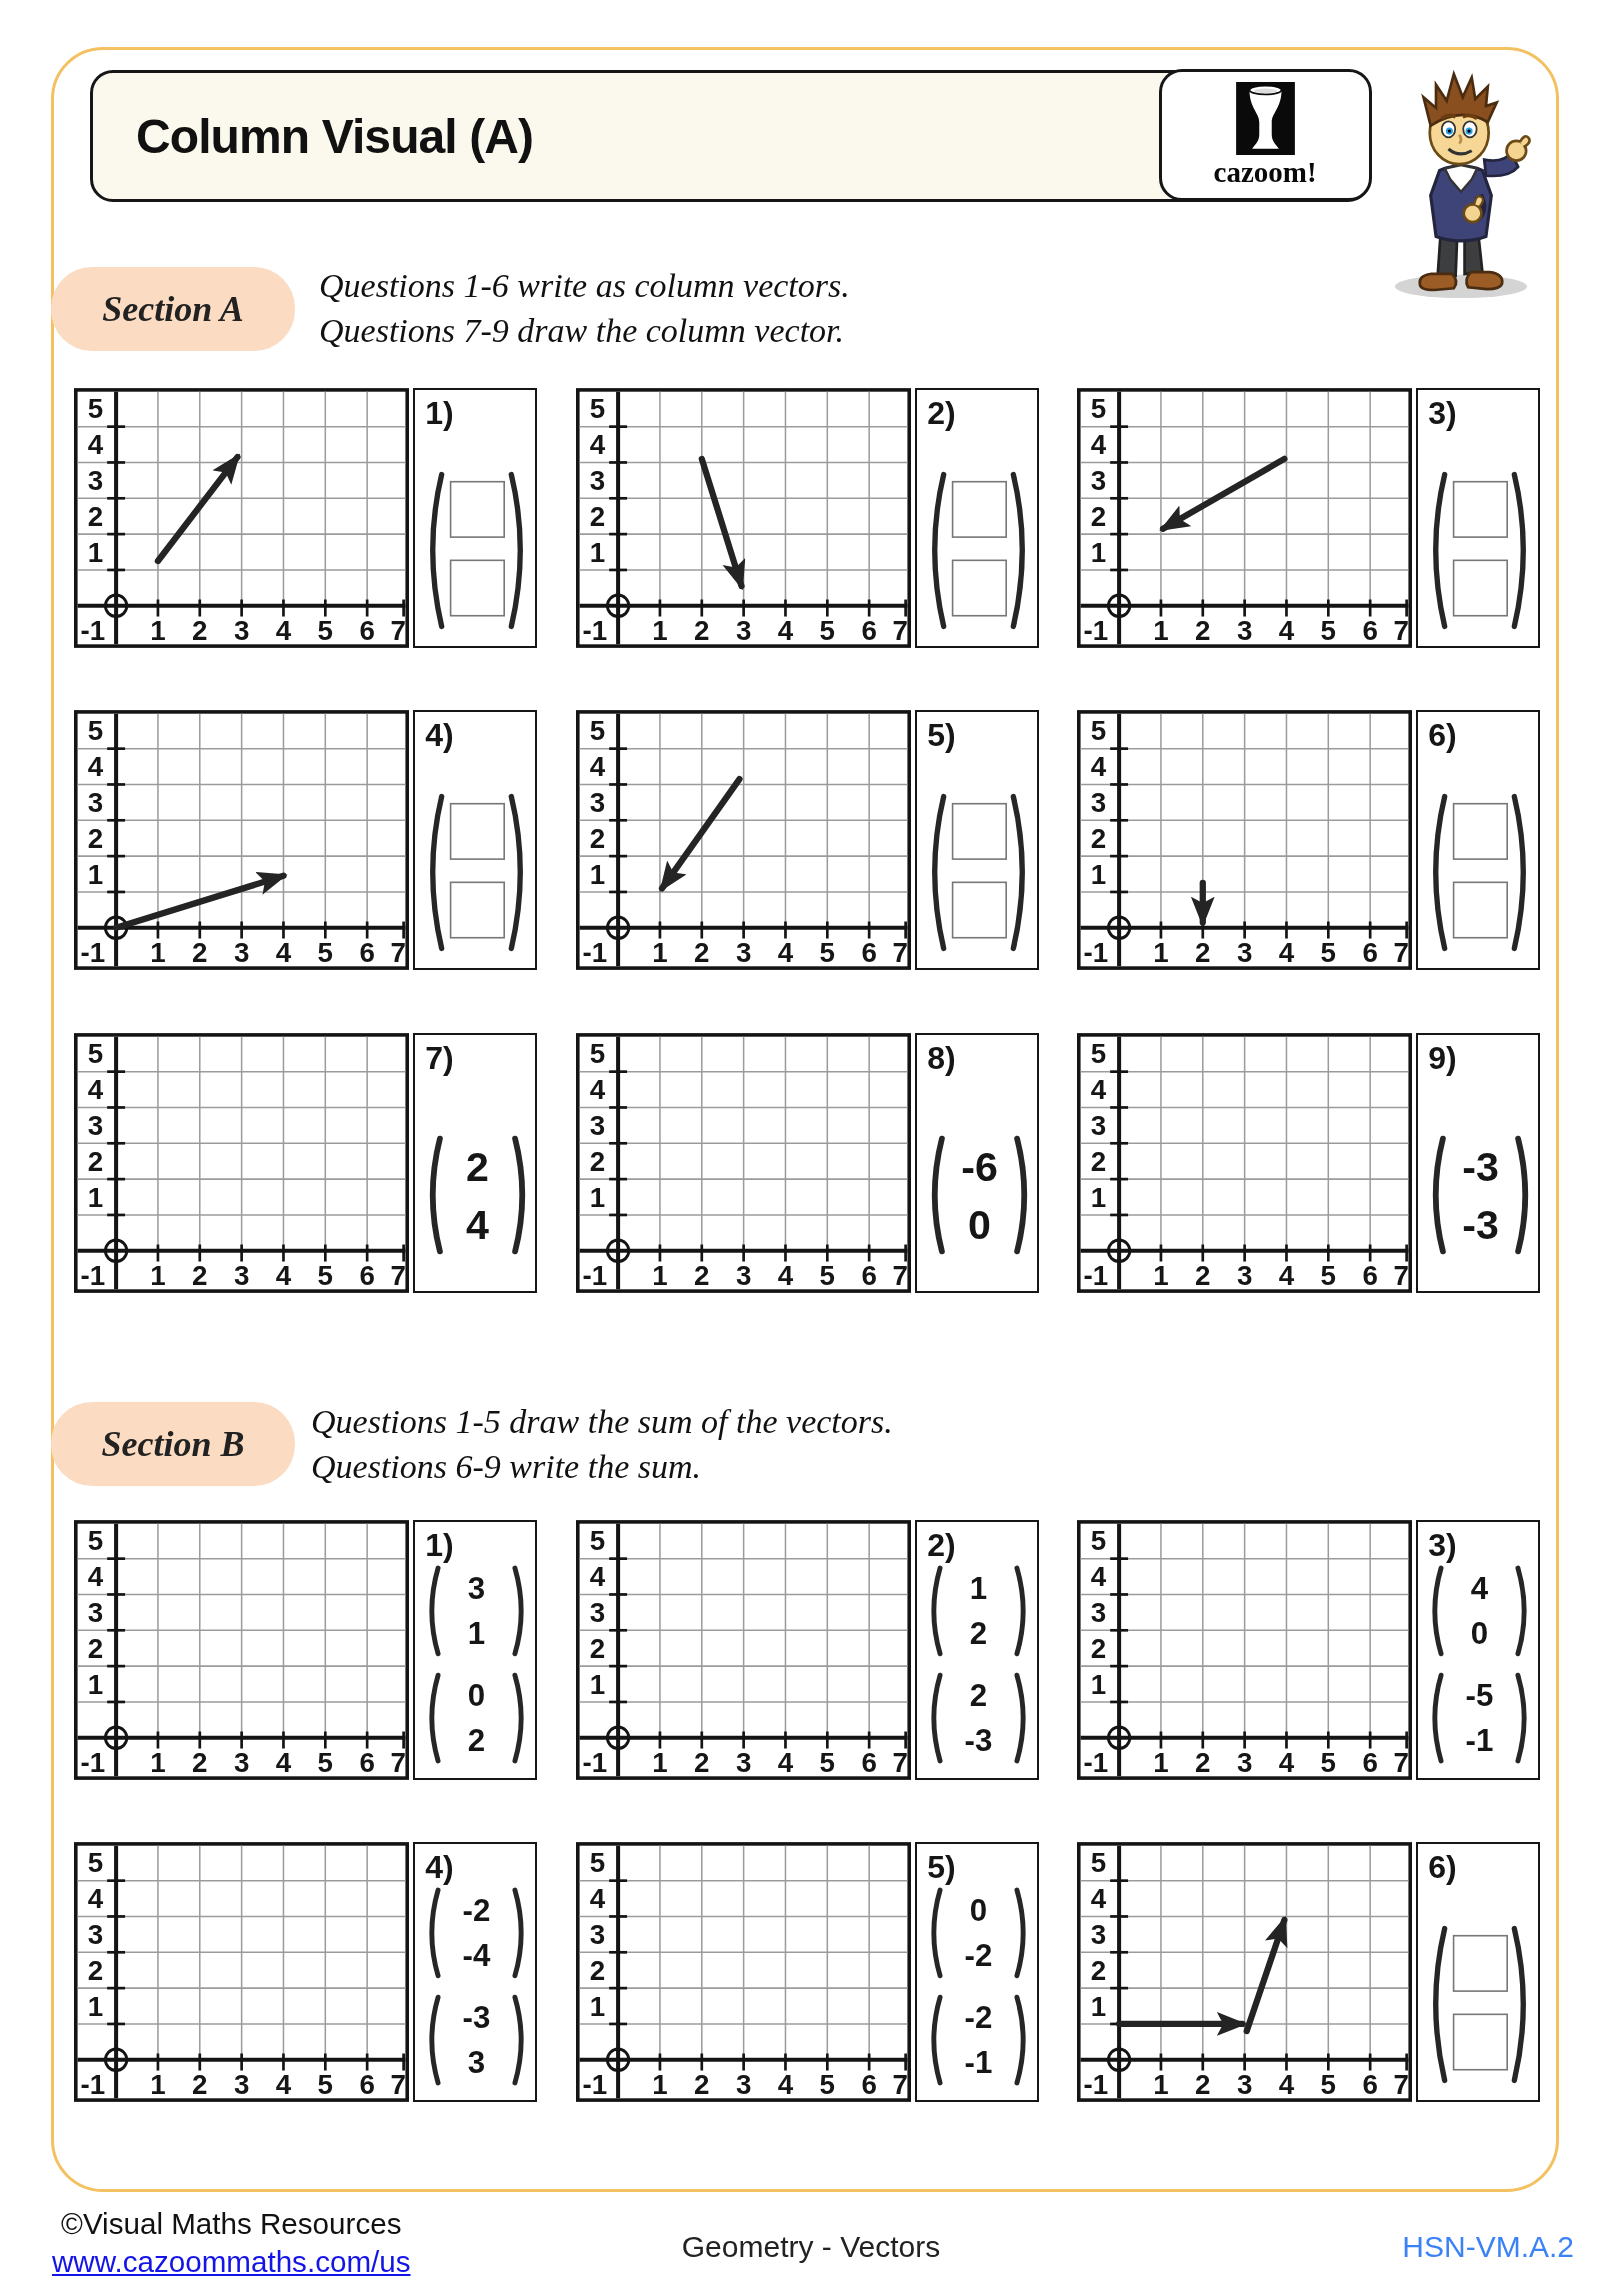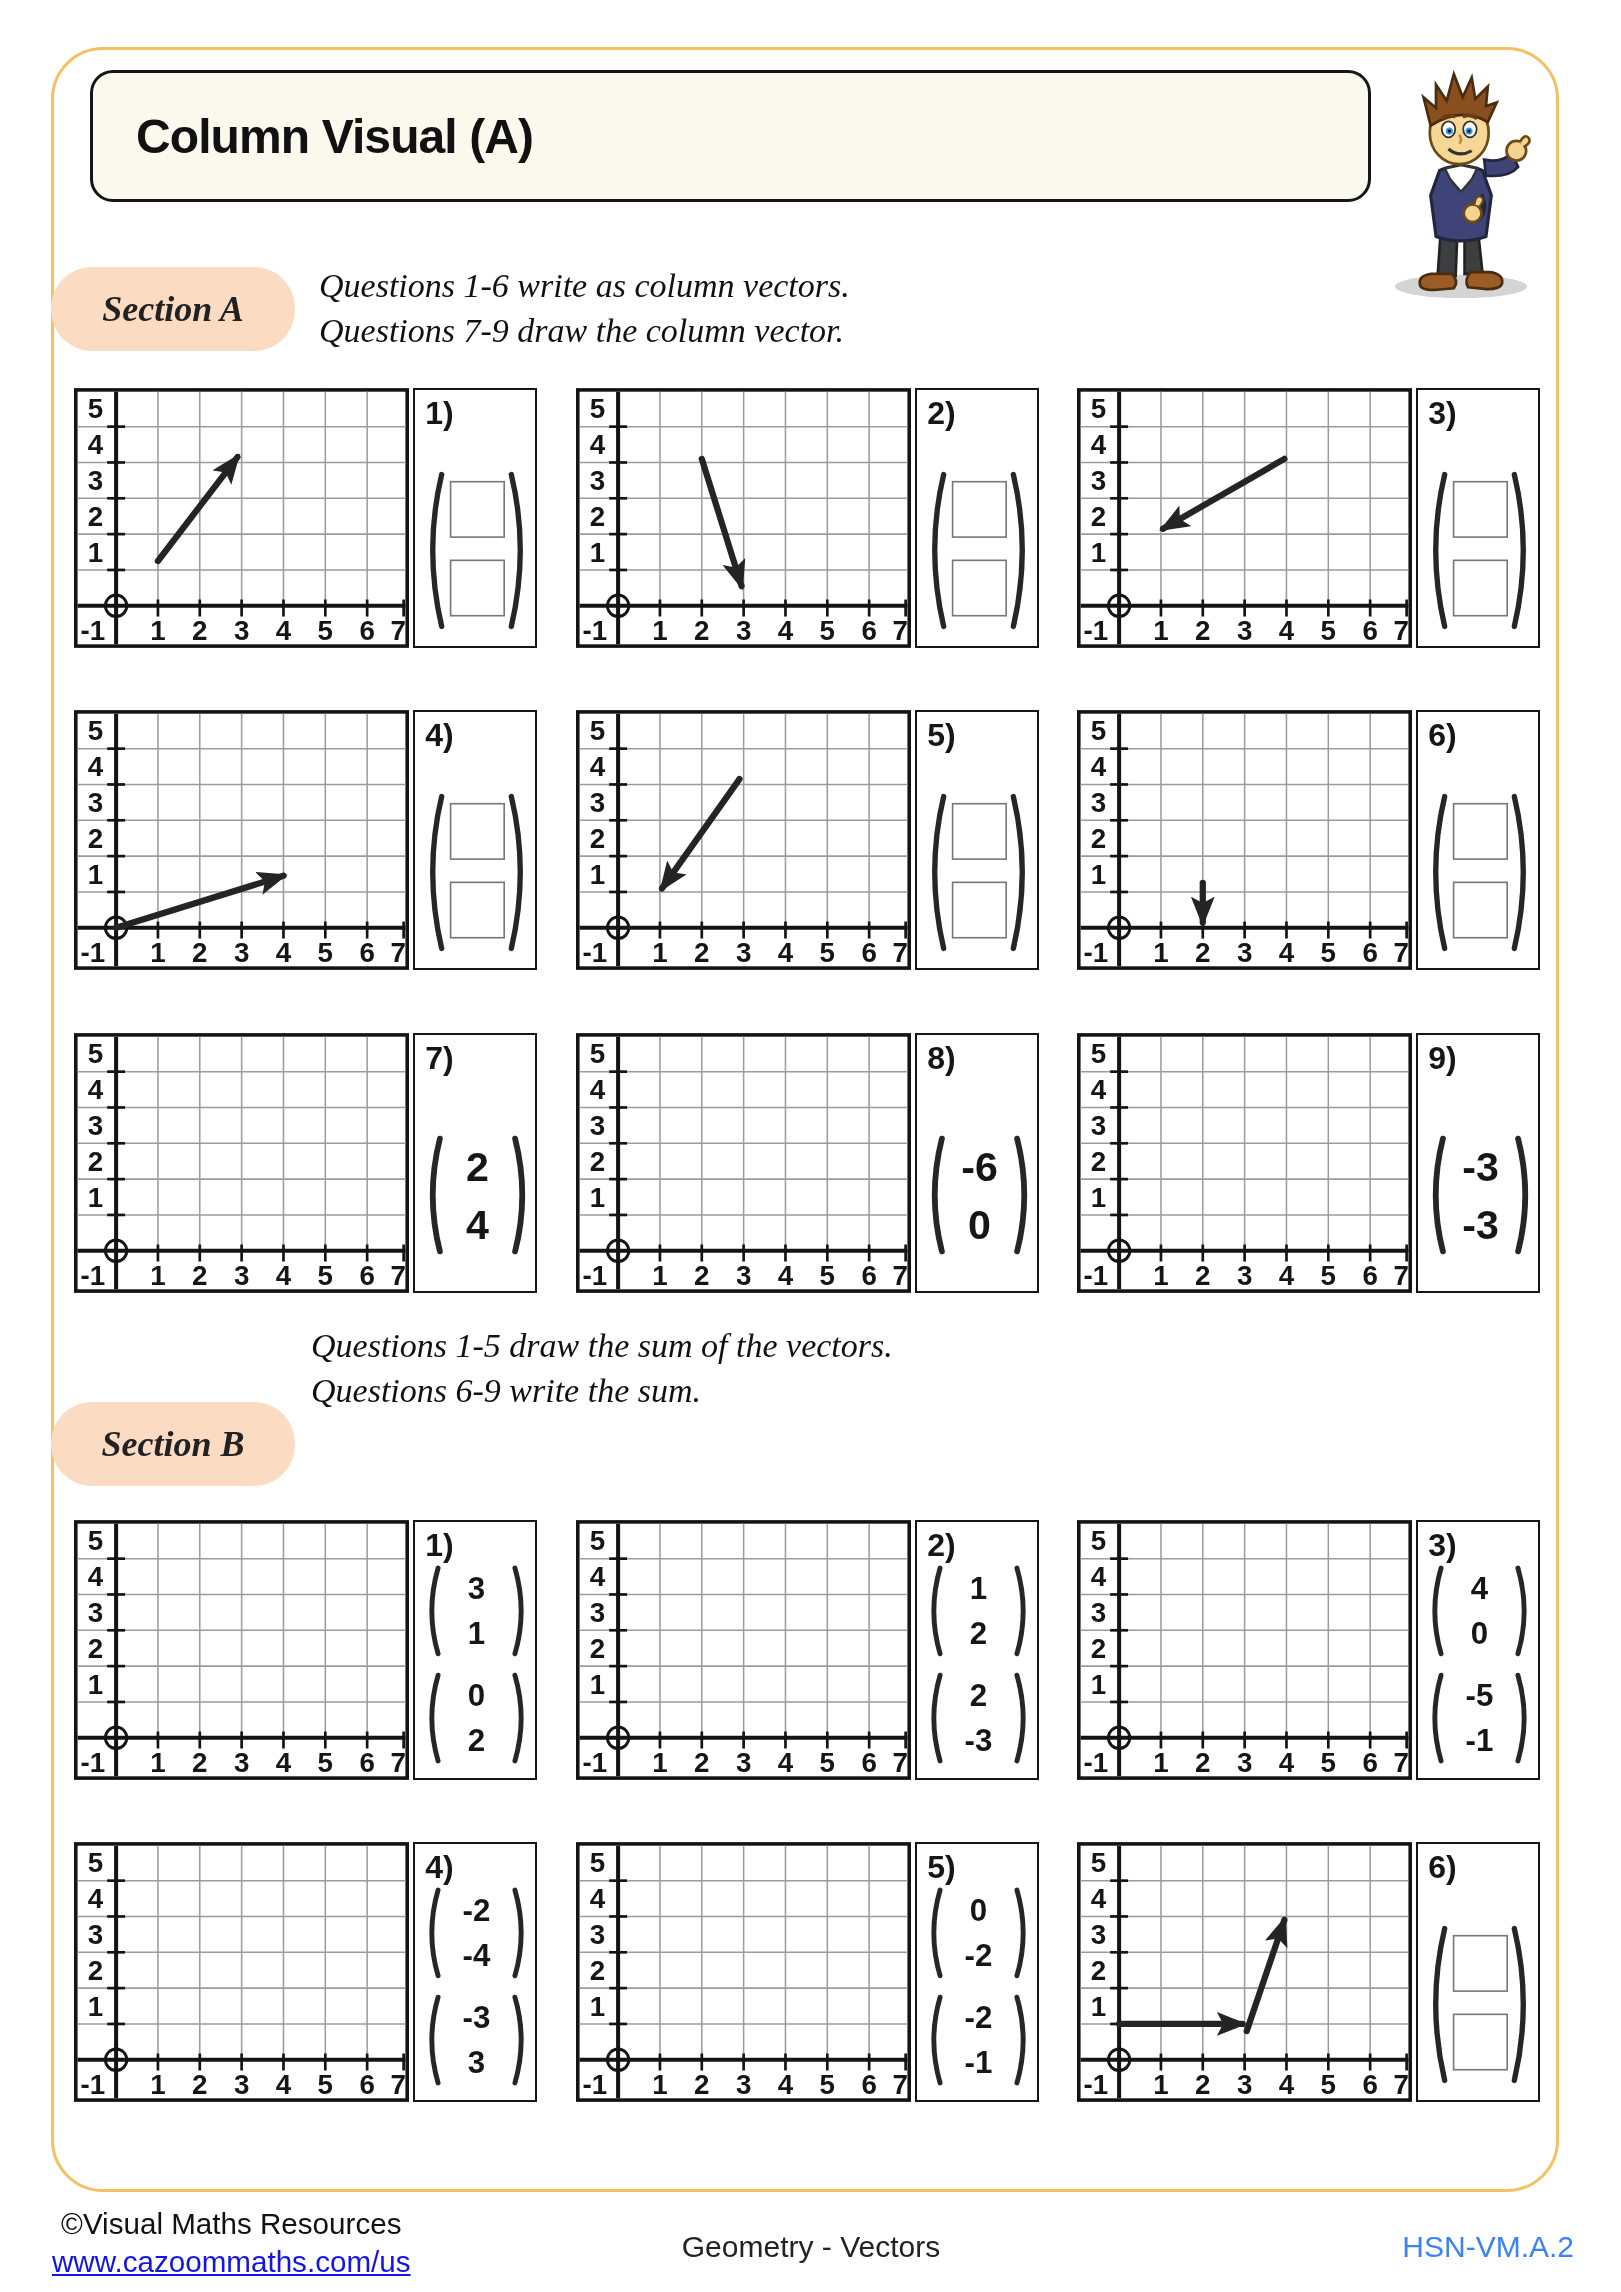--- a/index.html
+++ b/index.html
@@ -32,21 +32,21 @@
   .pill{
     position:absolute;left:51px;width:244px;height:84px;background:var(--pill);border-radius:41px;
     display:flex;align-items:center;justify-content:center;
     font-family:"Liberation Serif",serif;font-style:italic;font-weight:700;font-size:36px;color:#222;
   }
   #pill-a{top:267px;} #pill-b{top:1402px;}
   .instr{
     position:absolute;left:311px;font-family:"Liberation Serif",serif;font-style:italic;
     font-size:34px;line-height:45px;color:#111;
   }
-  #instr-a{top:263px;margin-left:8px;} #instr-b{top:1323px;}
+  #instr-a{top:263px;margin-left:8px;} #instr-b{top:1399px;}
   .panel{position:absolute;display:flex;gap:3.6px;}
   .gridsvg{display:block;}
   .answer{
     width:124px;height:260px;box-sizing:border-box;border:2.7px solid #161616;background:#fff;position:relative;
   }
   .qnum{position:absolute;left:10.7px;top:5.4px;font-size:32px;font-weight:700;color:#161616;}
   .bracket{position:absolute;left:7.2px;}
   .br-empty{top:79px;} .br-vec{top:100px;} .br-two{top:43px;}
   svg text{font-family:"Liberation Sans",sans-serif;font-weight:700;fill:#161616;}
   .foot-left{position:absolute;left:52px;top:2205px;font-size:29.6px;color:#111;line-height:38px;text-align:center;}
@@ -54,20 +54,29 @@
   .foot-center{position:absolute;left:0;width:1622px;top:2230px;text-align:center;font-size:30px;color:#222;}
   .foot-right{position:absolute;right:48px;top:2230px;font-size:30px;color:#3b82f6;}
 </style>
 </head>
 <body>
 
 <div class="accent-border"></div>
 
 <div class="header-box">
   <div class="page-title">Column Visual (A)</div>
+  <div class="logo-box">
+    <svg width="59" height="73" viewBox="0 0 66 82">
+      <rect x="0" y="0" width="66" height="82" fill="#0a0a0a"></rect>
+      <path d="M15,9 C15,29 26,35 26,45 L26,59 C26,68 20,71 18,75 L48,75 C46,71 40,68 40,59 L40,45 C40,35 51,29 51,9 Z" fill="#ffffff"></path>
+      <ellipse cx="33" cy="9" rx="18" ry="5" fill="#ffffff" stroke="#0a0a0a" stroke-width="2"></ellipse>
+      <ellipse cx="33" cy="10" rx="13" ry="2.6" fill="#dddddd"></ellipse>
+    </svg>
+    <div class="logo-text">cazoom!</div>
+  </div>
 </div>
 
 <svg class="boy" width="150" height="242" viewBox="0 0 168 270">
   <ellipse cx="84" cy="252" rx="74" ry="13" fill="#c9c9c9" opacity="0.8"></ellipse>
   <path d="M62,180 L58,238 L78,240 L80,190 Z" fill="#3c3e40" stroke="#222" stroke-width="3"></path>
   <path d="M102,180 L108,236 L88,238 L88,190 Z" fill="#3c3e40" stroke="#222" stroke-width="3"></path>
   <path d="M50,238 q-14,2 -12,12 q1,6 16,6 l22,-2 q6,-8 -2,-16 z" fill="#9c5c26" stroke="#4a2c10" stroke-width="3"></path>
   <path d="M116,236 q16,2 14,13 q-2,6 -17,6 l-21,-2 q-5,-9 3,-17 z" fill="#9c5c26" stroke="#4a2c10" stroke-width="3"></path>
   <path d="M112,128 q26,2 36,-10 l-8,-16 q-8,12 -30,8 z" fill="#3f4478" stroke="#23253f" stroke-width="3"></path>
   <circle cx="146" cy="100" r="11" fill="#f3d491" stroke="#6b4a16" stroke-width="3"></circle>

